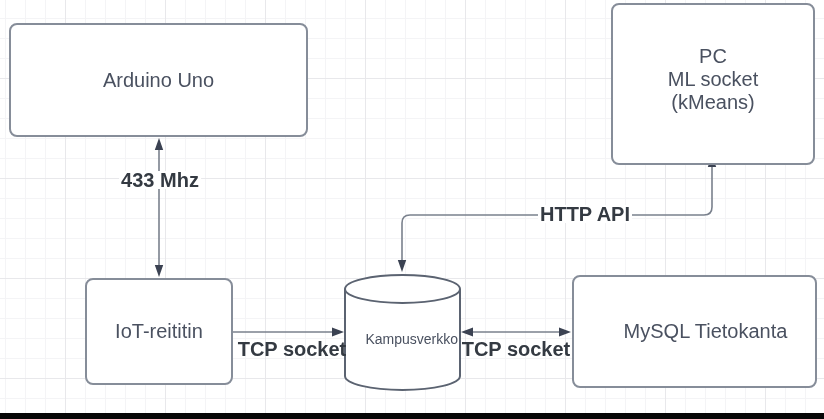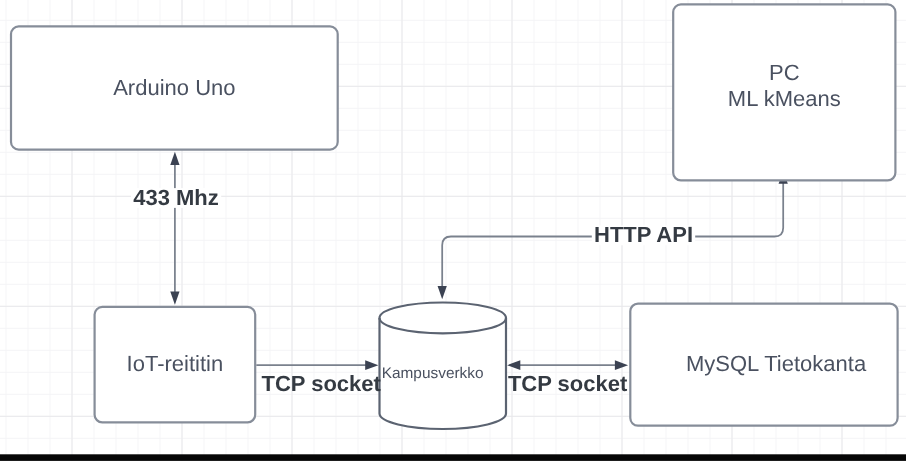--- a/index.html
+++ b/index.html
@@ -46,21 +46,21 @@
   }
   .node span { display: block; white-space: nowrap; }
   .node-arduino   { left: 9px;   top: 23px;  width: 299px; height: 114px; }
   .node-pc        { left: 611px; top: 3px;   width: 204px; height: 162px; padding-bottom: 10px; }
   .node-raspberry { left: 85px;  top: 278px; width: 148px; height: 107px; }
   .node-mysql     { left: 572px; top: 275px; width: 245px; height: 113px; padding-left: 22px; }
   .cylinder-label {
     position: absolute;
     left: 347px; top: 330px;
     width: 111px;
-    text-align: left;
+    text-align: right;
     font-size: 14px;
     line-height: 18px;
     color: #4a5160;
     z-index: 2;
     white-space: nowrap;
   }
   .edge-label {
     position: absolute;
     transform: translate(-50%, -50%);
     background: #ffffff;
@@ -122,21 +122,22 @@
       <path class="shape-outline" fill="none" d="M 345 289 A 57.5 14 0 0 0 460 289"></path>
     </g>
   </svg>
 
   <div class="node node-arduino">
     <span>Arduino Uno</span>
   </div>
 
   <div class="node node-pc">
     <span>PC</span>
-    <span>ML kMeans</span>
+    <span>ML socket</span>
+    <span>(kMeans)</span>
   </div>
 
   <div class="node node-raspberry">
     <span>IoT-reititin</span>
   </div>
 
   <div class="node node-mysql">
     <span>MySQL Tietokanta</span>
   </div>
 

